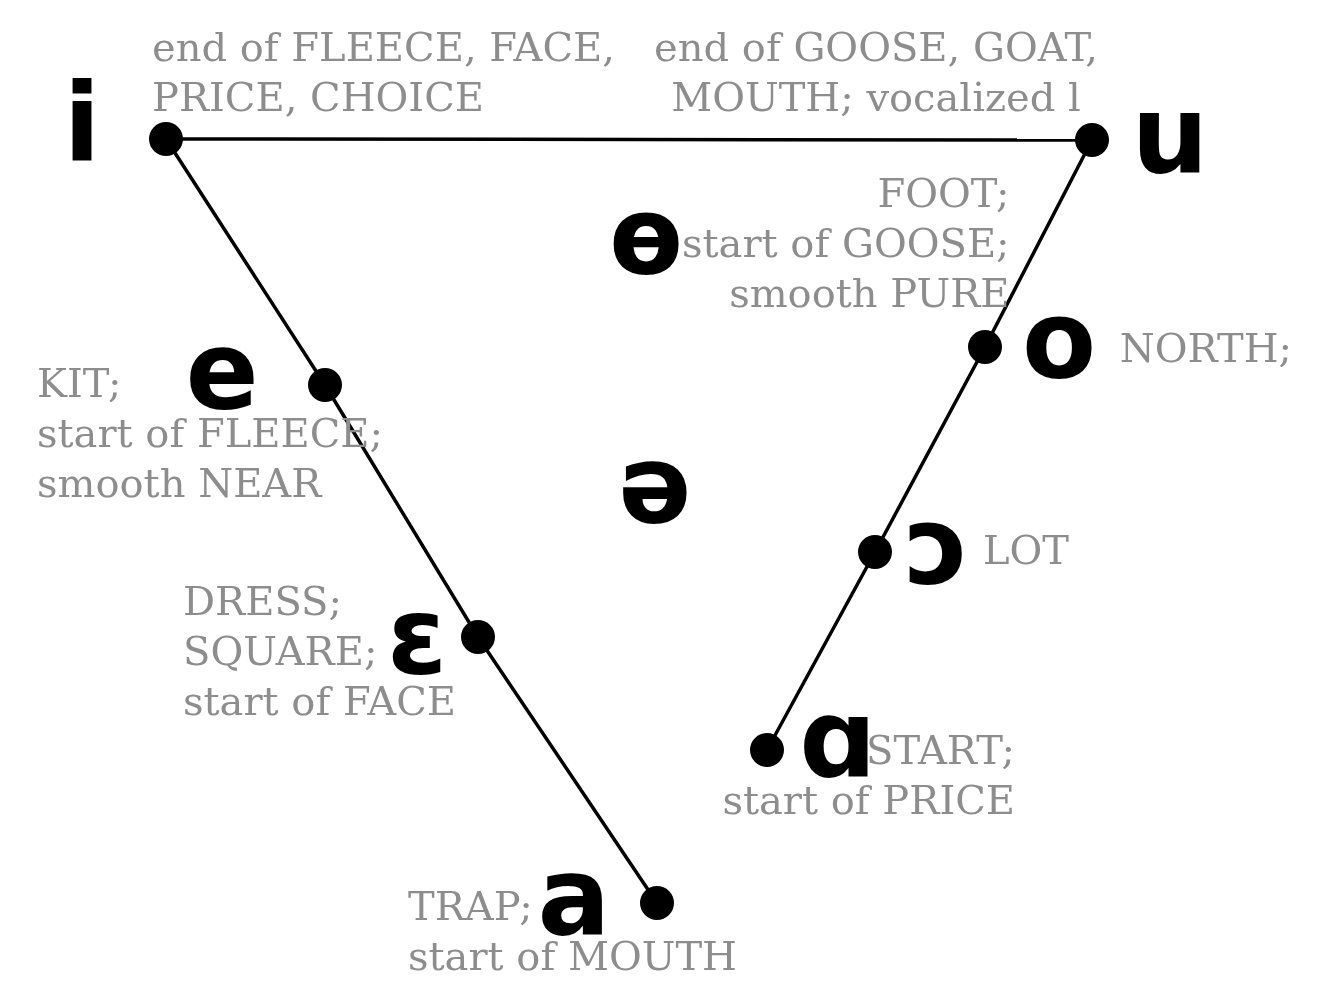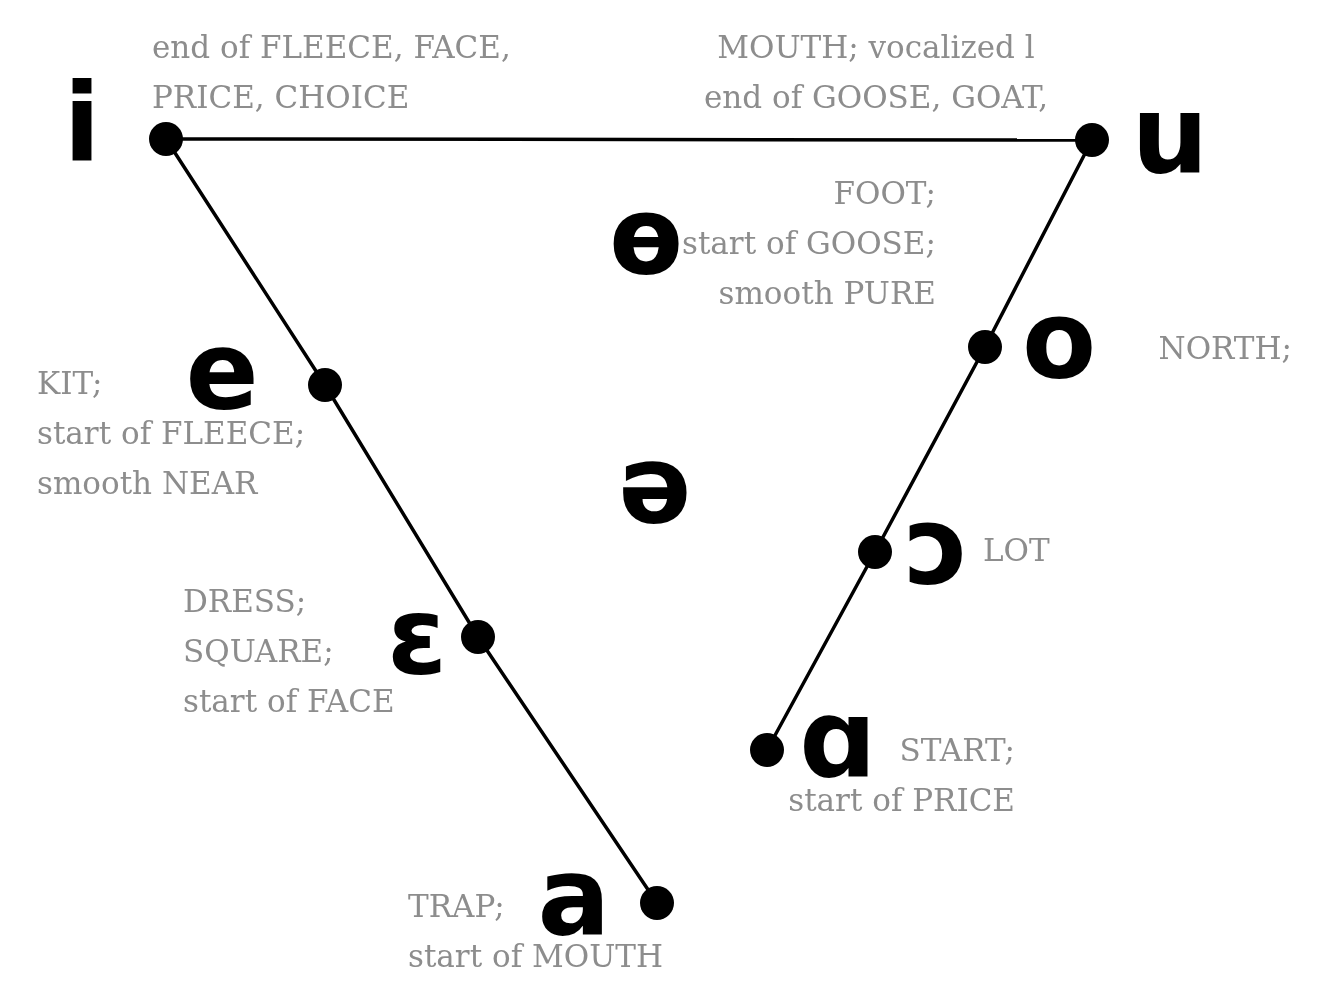--- a/index.html
+++ b/index.html
@@ -20,21 +20,21 @@
     transform: translate(-50%, -50%);
     font-family: "DejaVu Sans", sans-serif;
     font-weight: bold;
     font-size: 108px;
     line-height: 1;
     color: #000000;
     white-space: nowrap;
   }
   .label {
     position: absolute;
-    font-size: 31px;
+    font-size: 40px;
     line-height: 50px;
     color: #8d8d8d;
     white-space: nowrap;
   }
   .label.center { transform: translateX(-50%); text-align: center; }
   .label.right  { text-align: right; }
 </style>
 </head>
 <body>
 
@@ -65,22 +65,22 @@
   <div class="symbol" style="left:417px;  top:636px;">ɛ</div>
   <div class="symbol" style="left:838px;  top:739px;">ɑ</div>
   <div class="symbol" style="left:574px;  top:897px;">a</div>
 
   <div class="label" style="left:152px; top:22px;">
     <div>end of FLEECE, FACE,</div>
     <div>PRICE, CHOICE</div>
   </div>
 
   <div class="label center" style="left:876px; top:22px;">
+    <div>end of GOOSE, GOAT,</div>
     <div>MOUTH; vocalized l</div>
-    <div>end of GOOSE, GOAT,</div>
   </div>
 
   <div class="label" style="left:682px; top:168px;text-align:right;">
     <div>FOOT;</div>
     <div>start of GOOSE;</div>
     <div>smooth PURE</div>
   </div>
 
   <div class="label" style="left:37px; top:358px;">
     <div>KIT;</div>

